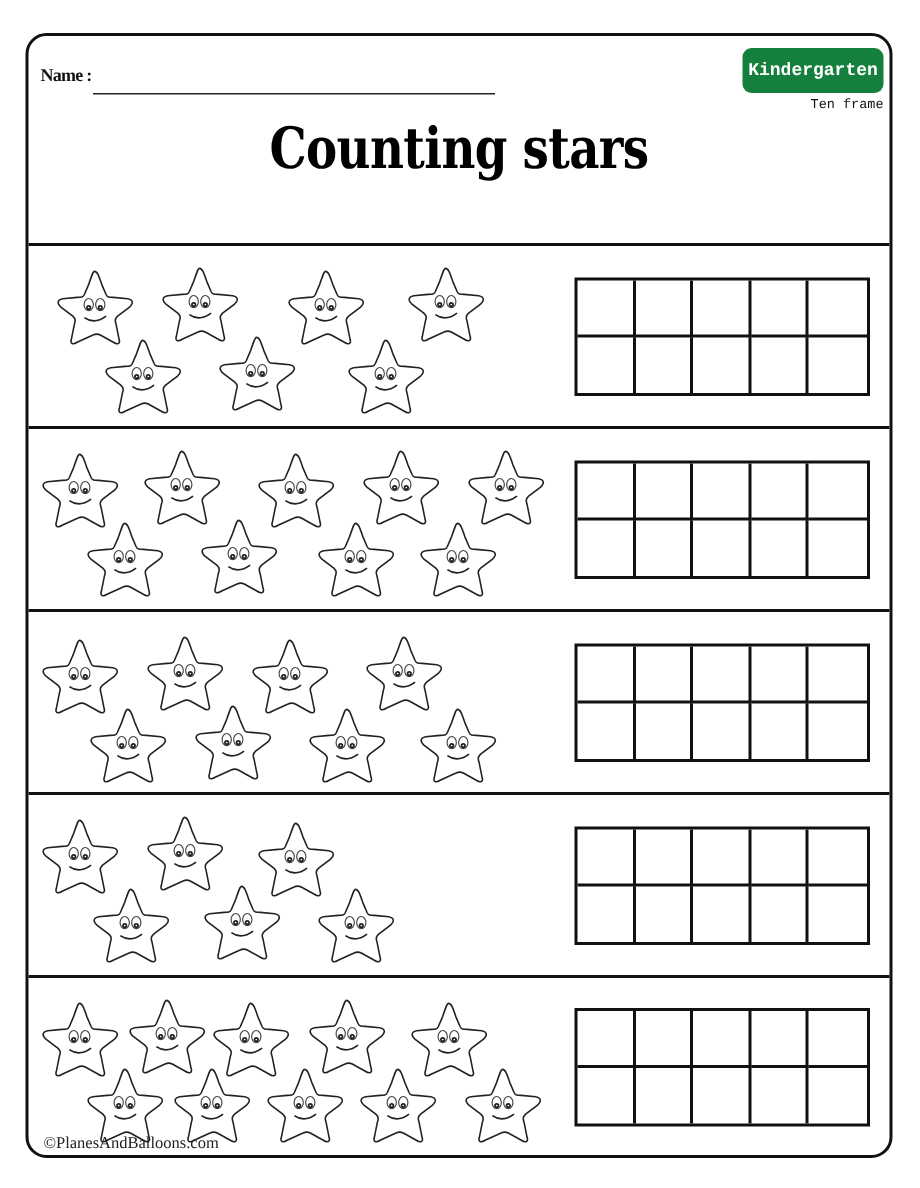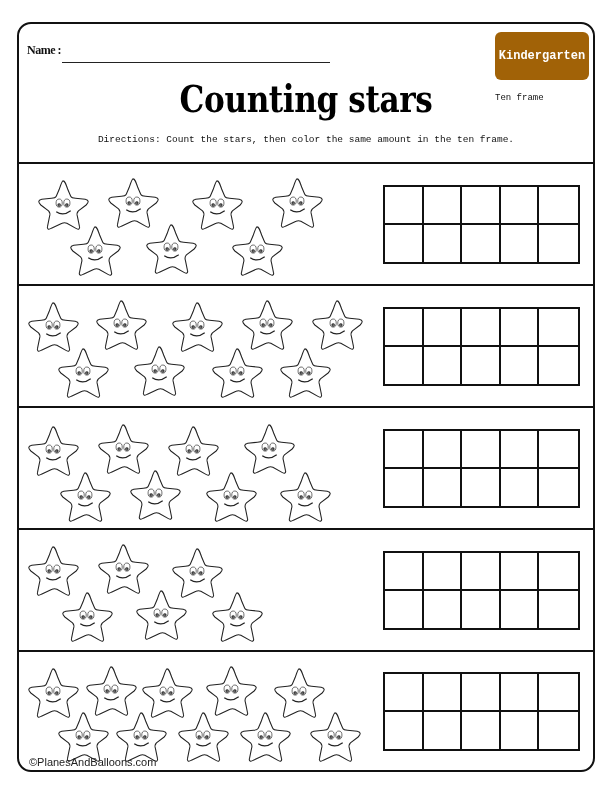--- a/index.html
+++ b/index.html
@@ -1,44 +1,43 @@
 <!DOCTYPE html>
 <html><head>
 <meta charset="utf-8">
 <style>
   html, body { margin:0; padding:0; background:#ffffff; }
   body { width:613px; height:792px; position:relative; overflow:hidden; font-family:"Liberation Sans", sans-serif; }
   .sheet { position:absolute; left:17px; top:22px; width:574px; height:746px; border:2px solid #111; border-radius:14px; box-sizing:content-box; }
   .header { position:absolute; left:0; top:0; width:574px; height:138px; border-bottom:2px solid #111; }
   .name-label { position:absolute; left:8px; top:19px; font-family:Liberation Serif, serif; font-weight:bold; font-size:12px; letter-spacing:-0.5px; color:#111; }
   .name-line { position:absolute; left:43px; top:38px; width:268px; border-bottom:1px solid #222; height:0; }
-  .grade-badge { position:absolute; right:4px; top:8px; width:94px; height:48px; background:#a16207; color:#fff; border-radius:6px; display:flex; align-items:center; justify-content:center; font-family:"Liberation Mono", monospace; font-weight:bold; font-size:12px;margin-left:15px; }
-  .subtitle { position:absolute; right:4px; top:41px; width:94px; text-align:left; font-family:"Liberation Mono", monospace; font-size:9px; color:#111;margin-top:28px; }
+  .grade-badge { position:absolute; right:4px; top:8px; width:94px; height:30px; background:#15803d; color:#fff; border-radius:6px; display:flex; align-items:center; justify-content:center; font-family:"Liberation Mono", monospace; font-weight:bold; font-size:12px;margin-left:15px; }
+  .subtitle { position:absolute; right:4px; top:41px; width:94px; text-align:right; font-family:"Liberation Mono", monospace; font-size:9px; color:#111; }
   .title { position:absolute; left:0; width:574px; top:52px; text-align:center; font-family:"DejaVu Serif", serif; font-weight:bold; font-size:38px; letter-spacing:-0.5px; transform:scaleX(0.82); color:#000; }
   .directions { position:absolute; left:0; width:574px; top:110px; text-align:center; font-family:"Liberation Mono", monospace; font-size:9.5px; color:#111; }
   .row { position:absolute; left:0; width:574px; border-bottom:2px solid #111; }
   .row.last { border-bottom:none; }
   .star { position:absolute; width:56px; height:54px; }
   .tenframe { position:absolute; left:364px; width:197px; height:79px; border:2px solid #111; display:grid; grid-template-columns:repeat(5,1fr); grid-template-rows:repeat(2,1fr); box-sizing:border-box; }
   .cell { border-right:2px solid #111; border-bottom:2px solid #111; }
   .cell:nth-child(5n) { border-right:none; }
   .cell:nth-child(n+6) { border-bottom:none; }
-  .copyright { position:absolute; left:10px; bottom:2px; font-family:Liberation Sans, sans-serif; font-size:11px; color:#222; }
+  .copyright { position:absolute; left:10px; bottom:2px; font-family:Liberation Serif, serif; font-size:11px; color:#222; }
 </style>
 </head>
 <body>
 
 <div class="sheet">
   <div class="header">
     <span class="name-label">Name :</span>
     <div class="name-line"></div>
     <div class="grade-badge">Kindergarten</div>
     <div class="subtitle">Ten frame</div>
     <div class="title">Counting stars</div>
-    <div class="directions">Directions: Count the stars, then color the same amount in the ten frame.</div>
   </div>
 
   <div id="rows-container">
       <div class="row" style="top: 140px; height: 120px;">
         <svg class="star" viewBox="0 0 56 56" style="left: 16px; top: 14px;">
           <use href="#star-shape"></use>
         </svg>
         <svg class="star" viewBox="0 0 56 56" style="left: 86px; top: 12px;">
           <use href="#star-shape"></use>
         </svg>

